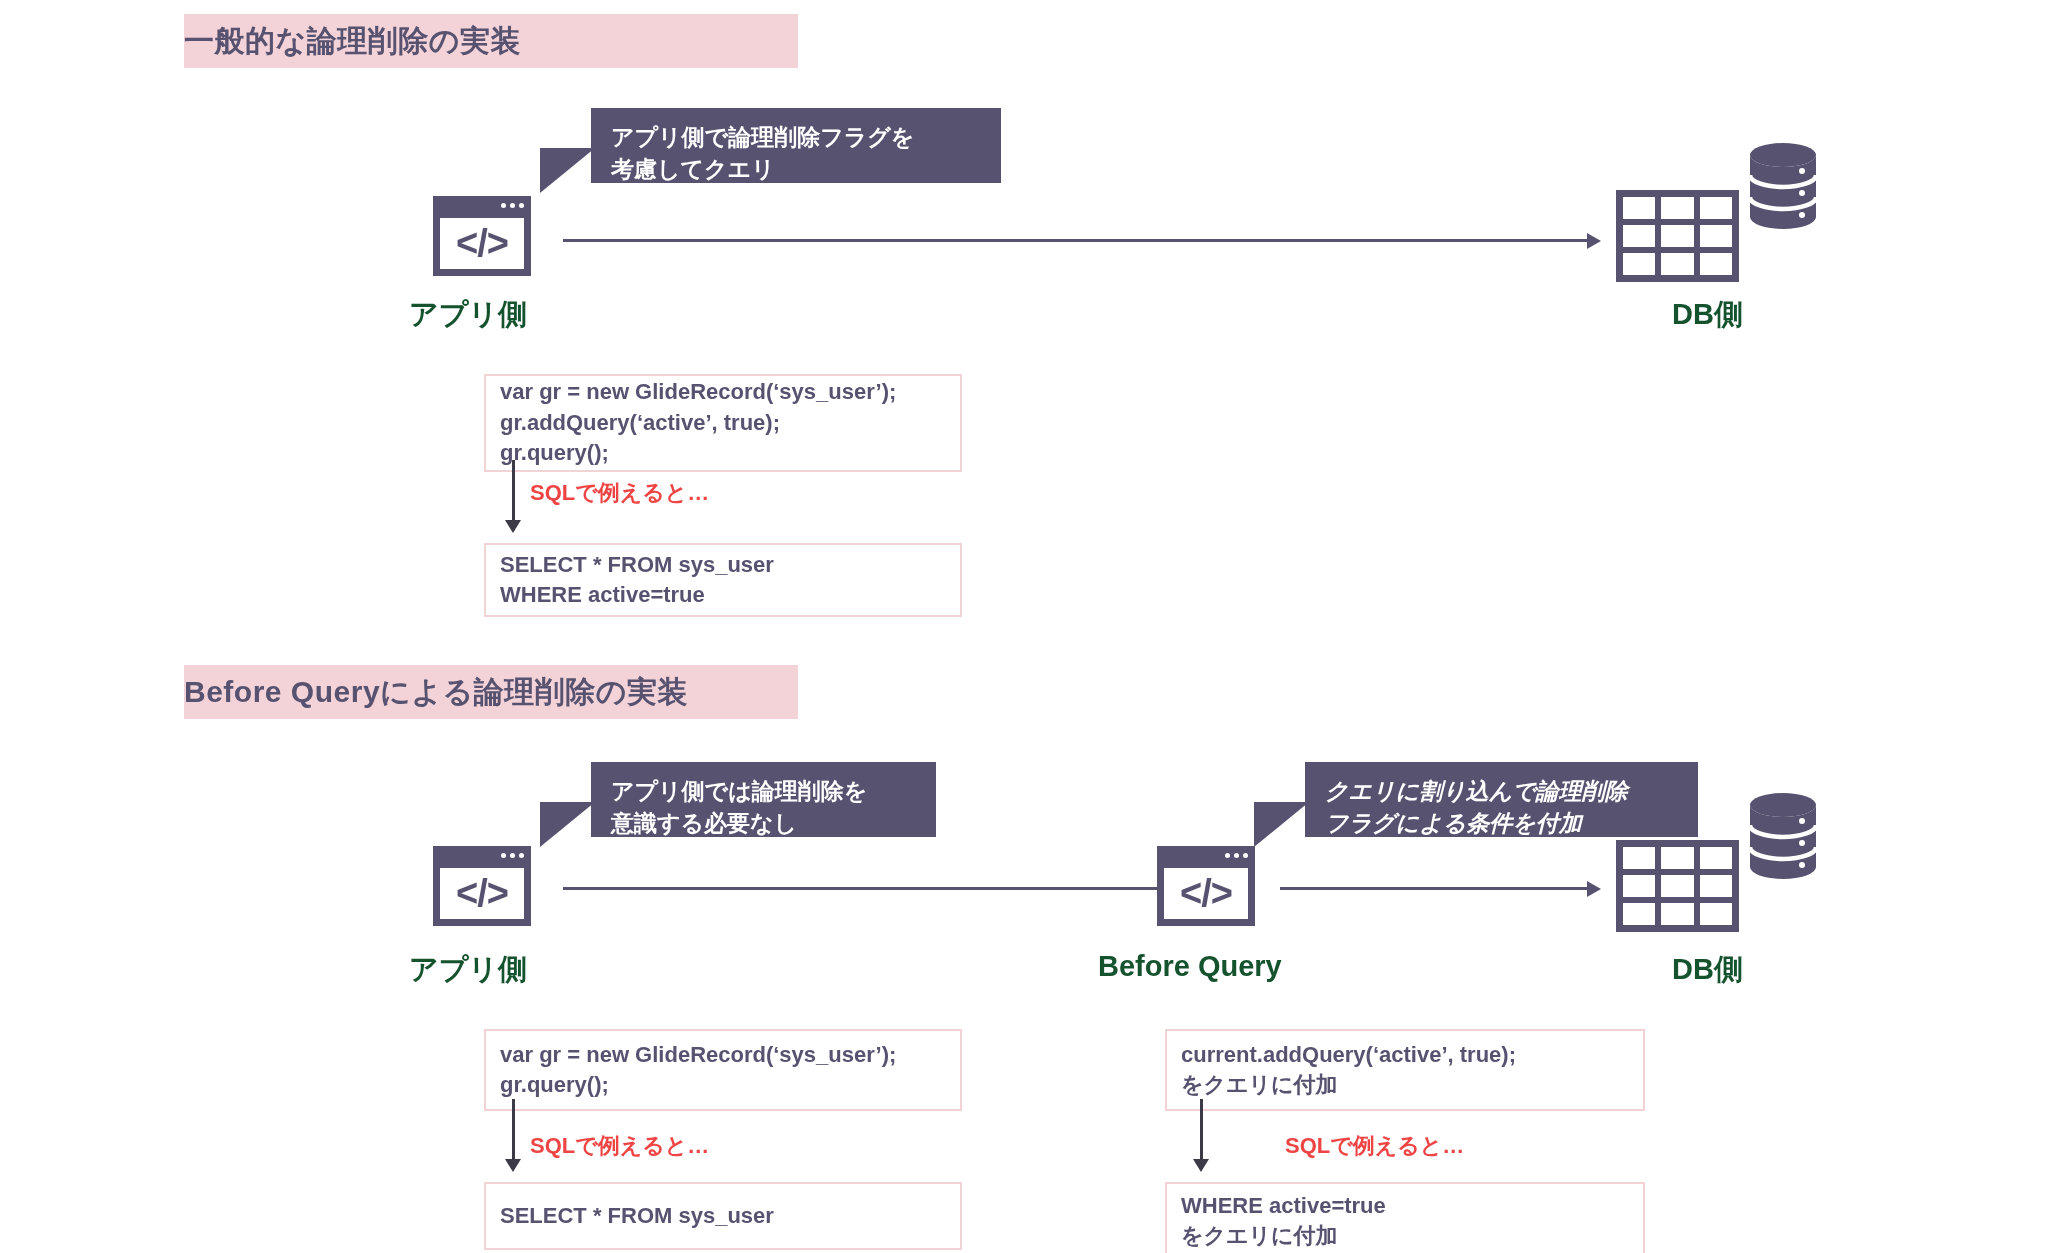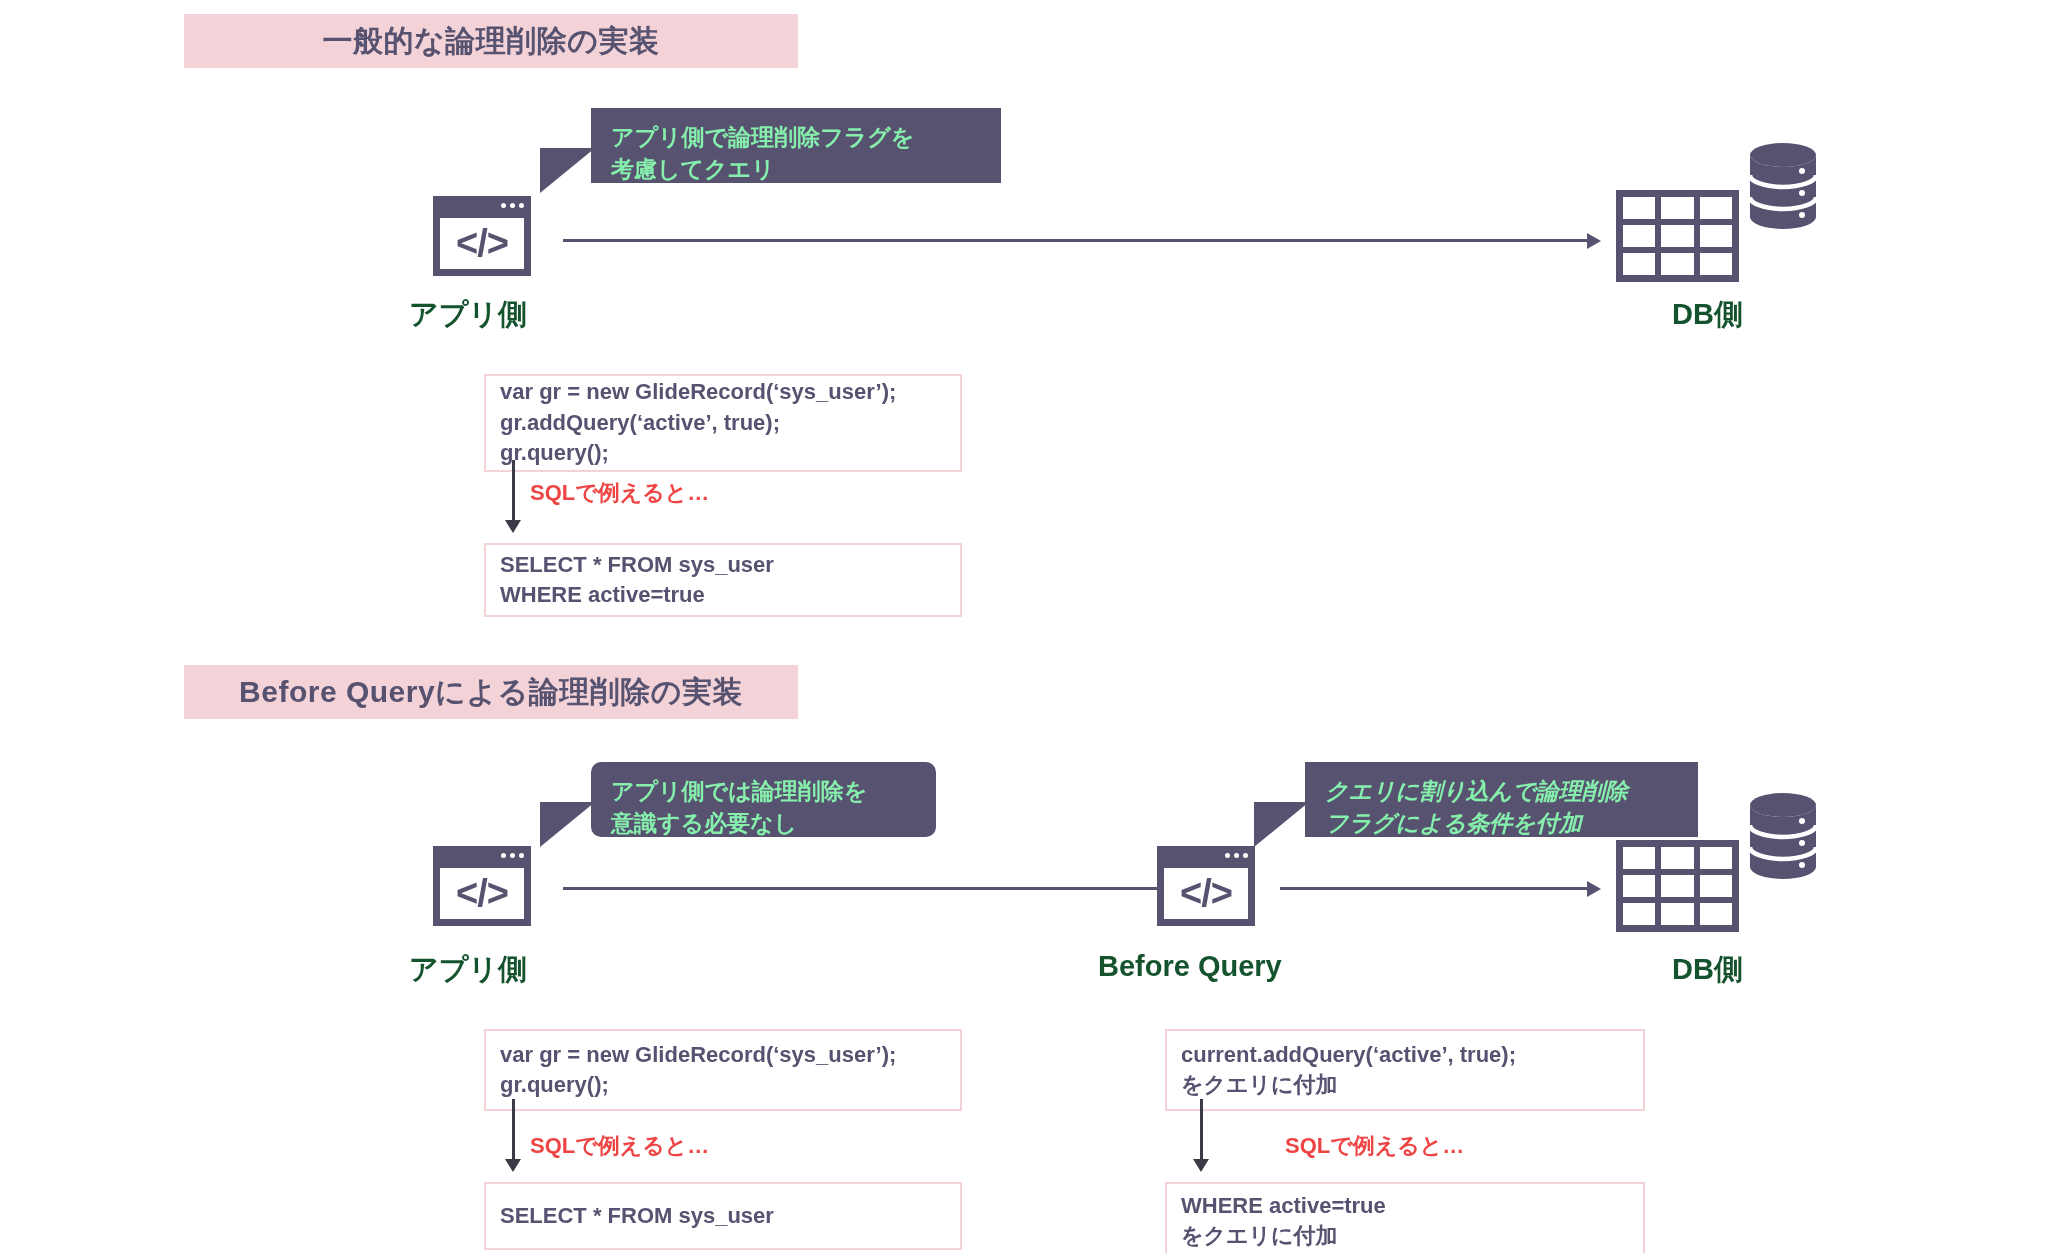--- a/index.html
+++ b/index.html
@@ -16,35 +16,35 @@
     height: 1253px;
     background: #ffffff;
   }
 
   
   .section-band {
     position: absolute;
     background: #F3D3D8;
     display: flex;
     align-items: center;
-    justify-content: center;
+    justify-content: flex-start;
   }
   .section-band-text {
     color: #565270;
     font-weight: bold;
     font-size: 30px;
     letter-spacing: 0.5px;
     white-space: nowrap;
   }
 
   
   .callout {
     position: absolute;
     background: #565270;
-    color: #86efac;
+    color: #ffffff;
     font-weight: bold;
     font-size: 23px;
     line-height: 1.38;
     padding: 14px 20px 14px 20px;
     white-space: pre-line;
   }
   .callout-tail {
     position: absolute;
     width: 0;
     height: 0;
@@ -217,21 +217,21 @@
   <div class="vline" style="left:512px; top:460px; height:62px;"></div>
   <div class="arrowhead-d" style="left:505px; top:520px;"></div>
   <div class="sql-note" style="left:530px; top:478px;">SQLで例えると…</div>
   <div class="codebox" style="left:484px; top:527px; width:478px; height:74px;">SELECT * FROM sys_user
 WHERE active=true</div>
 
   <div class="section-band" style="left:184px; top:665px; width:614px; height:54px;">
     <span class="section-band-text">Before Queryによる論理削除の実装</span>
   </div>
 
-  <div class="callout" style="left:591px; top:762px; width:345px; height:75px;border-radius:10px;">アプリ側では論理削除を
+  <div class="callout" style="left:591px; top:762px; width:345px; height:75px;">アプリ側では論理削除を
 意識する必要なし</div>
   <div class="callout-tail" style="left:540px; top:802px;
               border-width:0 0 45px 55px;
               border-color: transparent transparent transparent #565270;"></div>
 
   <div class="callout" style="left:1305px; top:762px; width:393px; height:75px;font-style:italic;">クエリに割り込んで論理削除
 フラグによる条件を付加</div>
   <div class="callout-tail" style="left:1254px; top:802px;
               border-width:0 0 45px 55px;
               border-color: transparent transparent transparent #565270;"></div>

